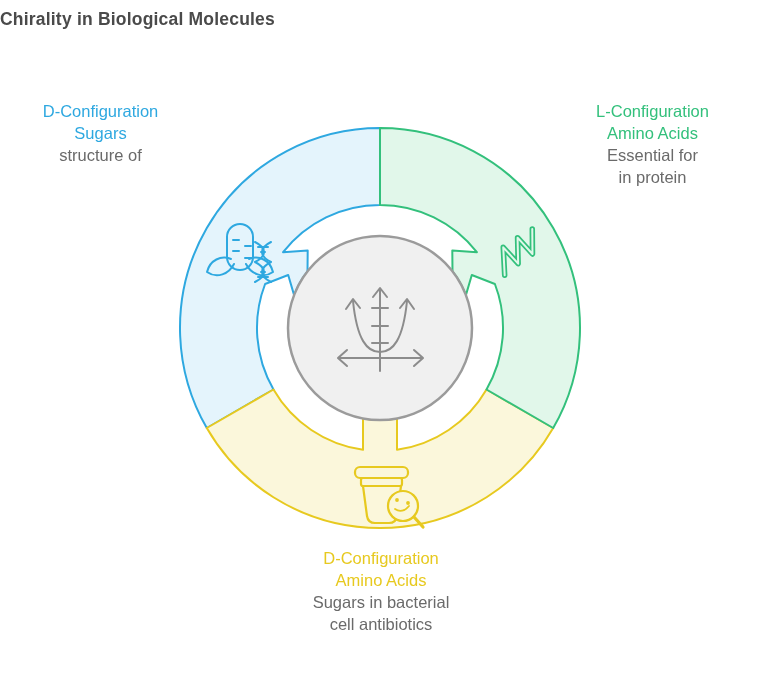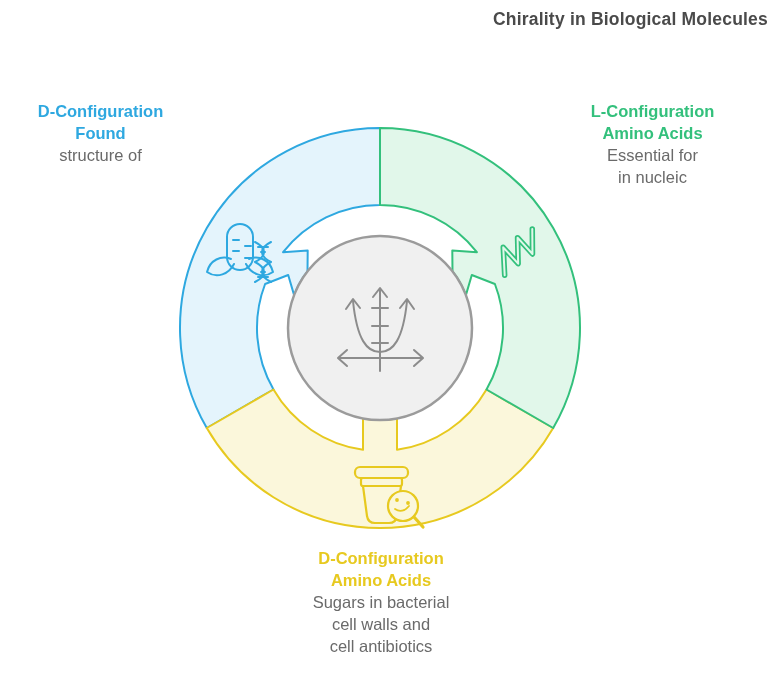--- a/index.html
+++ b/index.html
@@ -1,22 +1,22 @@
 <!DOCTYPE html>
 <html><head>
 <meta charset="utf-8">
 <style>
   html,body{margin:0;padding:0;background:#fff;}
   .canvas{position:relative;width:768px;height:683px;background:#ffffff;
           font-family:"Liberation Sans",sans-serif;overflow:hidden;}
-  .title{position:absolute;top:9px;left:0;width:768px;text-align:right;
+  .title{position:absolute;top:9px;left:0;width:768px;text-align:left;
          font-size:17.5px;font-weight:700;color:#4A4A4A;letter-spacing:.2px;}
   .diagram-svg{position:absolute;left:0;top:0;}
   .label-block{position:absolute;text-align:center;font-size:16.5px;line-height:22px;}
-  .label-block .hline{font-weight:700;}
+  .label-block .hline{font-weight:400;}
   .label-block .dline{color:#6A6A6A;}
   .lb-left{left:8px;top:100px;width:185px;}
   .lb-right{left:560px;top:100px;width:185px;}
   .lb-bottom{left:286px;top:547px;width:190px;}
 </style>
 </head>
 <body>
 
 <div class="canvas">
 
@@ -75,32 +75,31 @@
       <circle cx="403" cy="506" r="15" fill="#FBF7DB"></circle>
       <path d="M414 517 L423 527" stroke-width="3.2"></path>
       <circle cx="397" cy="500" r="1.9" stroke="none" fill="#E7C91F"></circle>
       <circle cx="408" cy="503" r="1.9" stroke="none" fill="#E7C91F"></circle>
       <path d="M395 509 Q402 514 409 506" stroke-width="1.8"></path>
     </g>
   </svg>
 
   <div class="label-block lb-left">
     <div class="hline" style="color: rgb(46, 168, 224);">D-Configuration</div>
-    <div class="hline" style="color: rgb(46, 168, 224);">Found</div>
+    <div class="hline" style="color: rgb(46, 168, 224);">Sugars</div>
     <div class="dline">structure of</div>
   </div>
 
   <div class="label-block lb-right">
     <div class="hline" style="color: rgb(51, 192, 124);">L-Configuration</div>
     <div class="hline" style="color: rgb(51, 192, 124);">Amino Acids</div>
     <div class="dline">Essential for</div>
-    <div class="dline">in nucleic</div>
+    <div class="dline">in protein</div>
   </div>
 
   <div class="label-block lb-bottom">
     <div class="hline" style="color: rgb(231, 201, 31);">D-Configuration</div>
     <div class="hline" style="color: rgb(231, 201, 31);">Amino Acids</div>
     <div class="dline">Sugars in bacterial</div>
-    <div class="dline">cell walls and</div>
     <div class="dline">cell antibiotics</div>
   </div>
 
 </div>
 
 </body></html>

